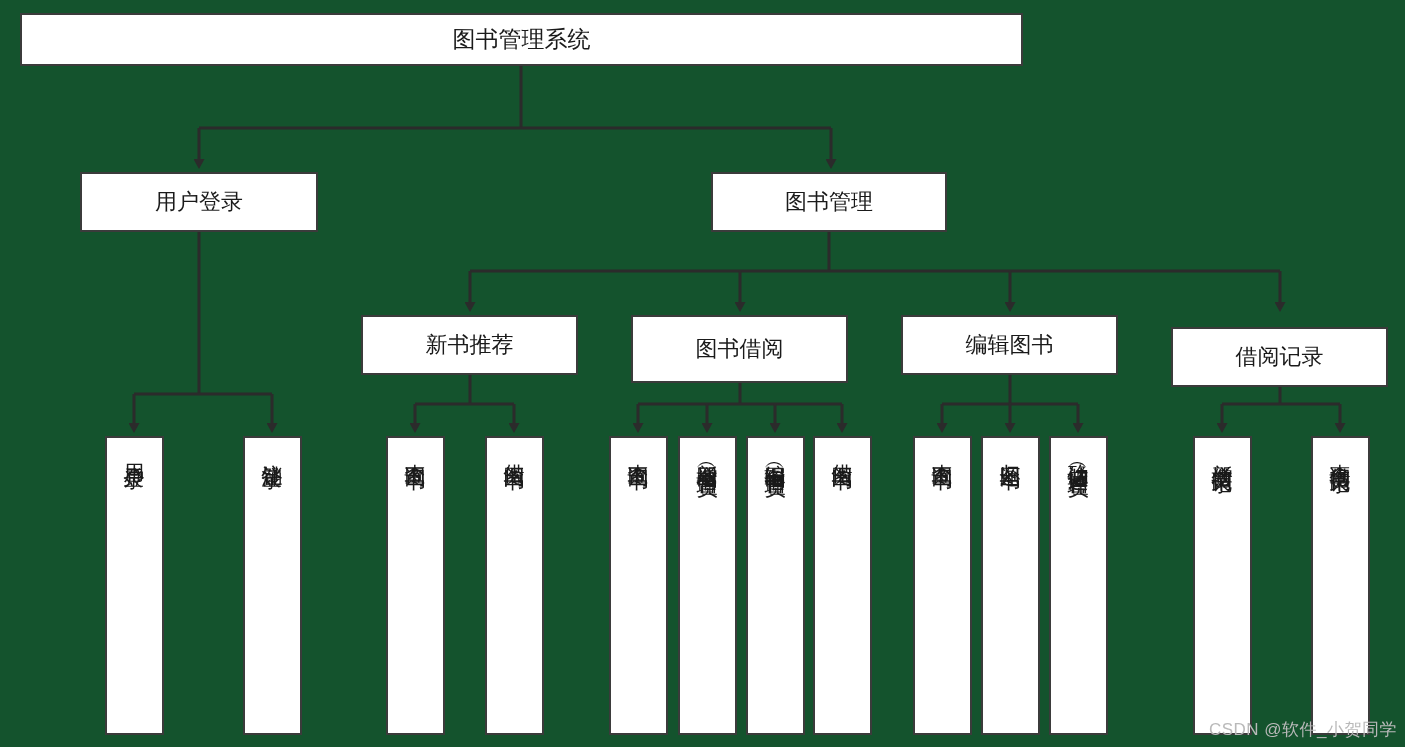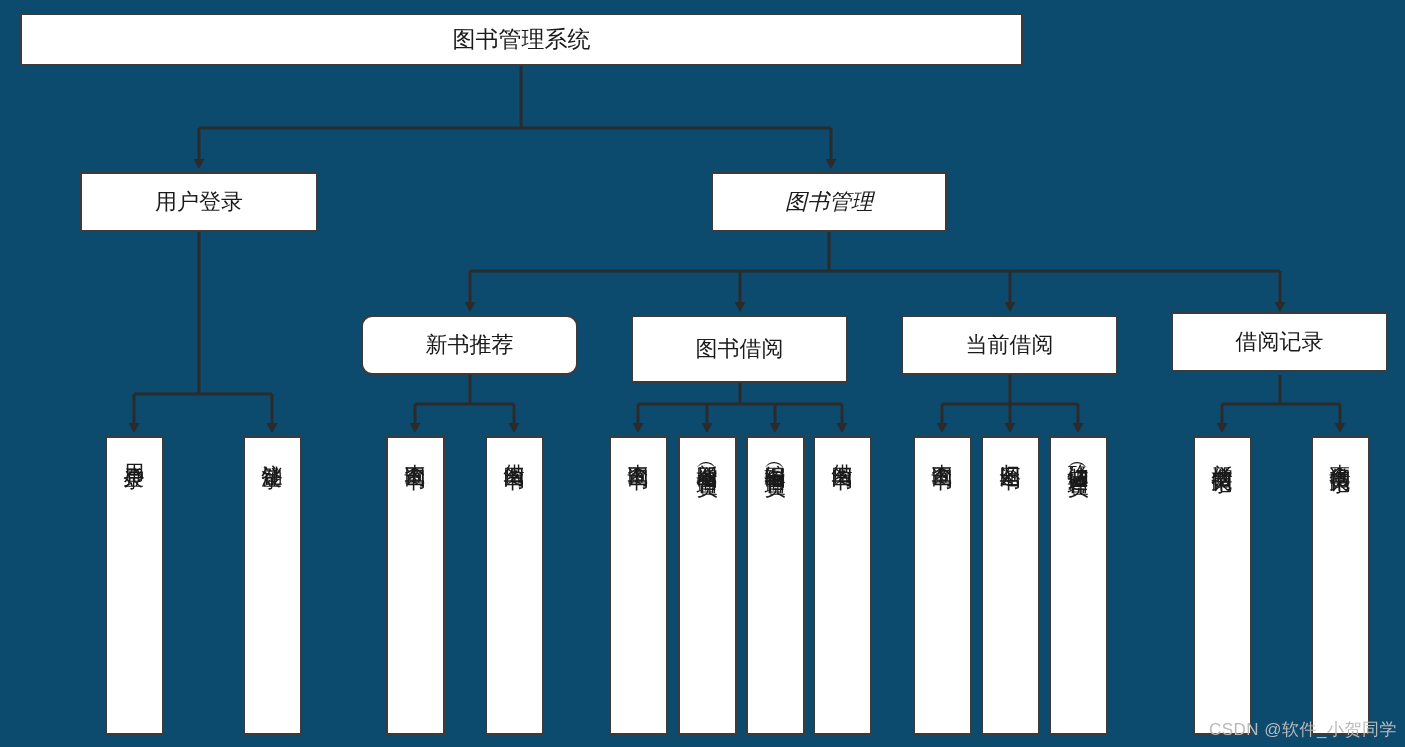--- a/index.html
+++ b/index.html
@@ -9,21 +9,21 @@
     background: #ffffff;
   }
   body {
     font-family: "Liberation Sans", "DejaVu Sans", sans-serif;
     color: #000000;
   }
   #canvas {
     position: relative;
     width: 1405px;
     height: 747px;
-    background: #0c4a6e;
+    background: #14532d;
     overflow: hidden;
   }
   #edges {
     position: absolute;
     left: 0;
     top: 0;
     width: 1405px;
     height: 747px;
     pointer-events: none;
   }
@@ -133,37 +133,37 @@
   </svg>
 
   <div class="node root" style="left:20px; top:13px; width:1003px; height:53px;">
     <span class="node-label">图书管理系统</span>
   </div>
 
   <div class="node branch" style="left:80px; top:172px; width:238px; height:60px;">
     <span class="node-label">用户登录</span>
   </div>
 
-  <div class="node branch" style="left:711px; top:172px; width:236px; height:60px;font-style:italic;">
+  <div class="node branch" style="left:711px; top:172px; width:236px; height:60px;">
     <span class="node-label">图书管理</span>
   </div>
 
-  <div class="node branch" style="left:361px; top:315px; width:217px; height:60px;border-radius:11px;">
+  <div class="node branch" style="left:361px; top:315px; width:217px; height:60px;">
     <span class="node-label">新书推荐</span>
   </div>
 
   <div class="node branch" style="left:631px; top:315px; width:217px; height:68px;">
     <span class="node-label">图书借阅</span>
   </div>
 
   <div class="node branch" style="left:901px; top:315px; width:217px; height:60px;">
-    <span class="node-label">当前借阅</span>
-  </div>
-
-  <div class="node branch" style="left:1171px; top:312px; width:217px; height:60px;">
+    <span class="node-label">编辑图书</span>
+  </div>
+
+  <div class="node branch" style="left:1171px; top:327px; width:217px; height:60px;">
     <span class="node-label">借阅记录</span>
   </div>
 
   <div class="node leaf" style="left:105px; top:436px; width:59px; height:299px;">
     <span class="node-label">用户登录</span>
   </div>
   <div class="node leaf" style="left:243px; top:436px; width:59px; height:299px;">
     <span class="node-label">注销登录</span>
   </div>
 

